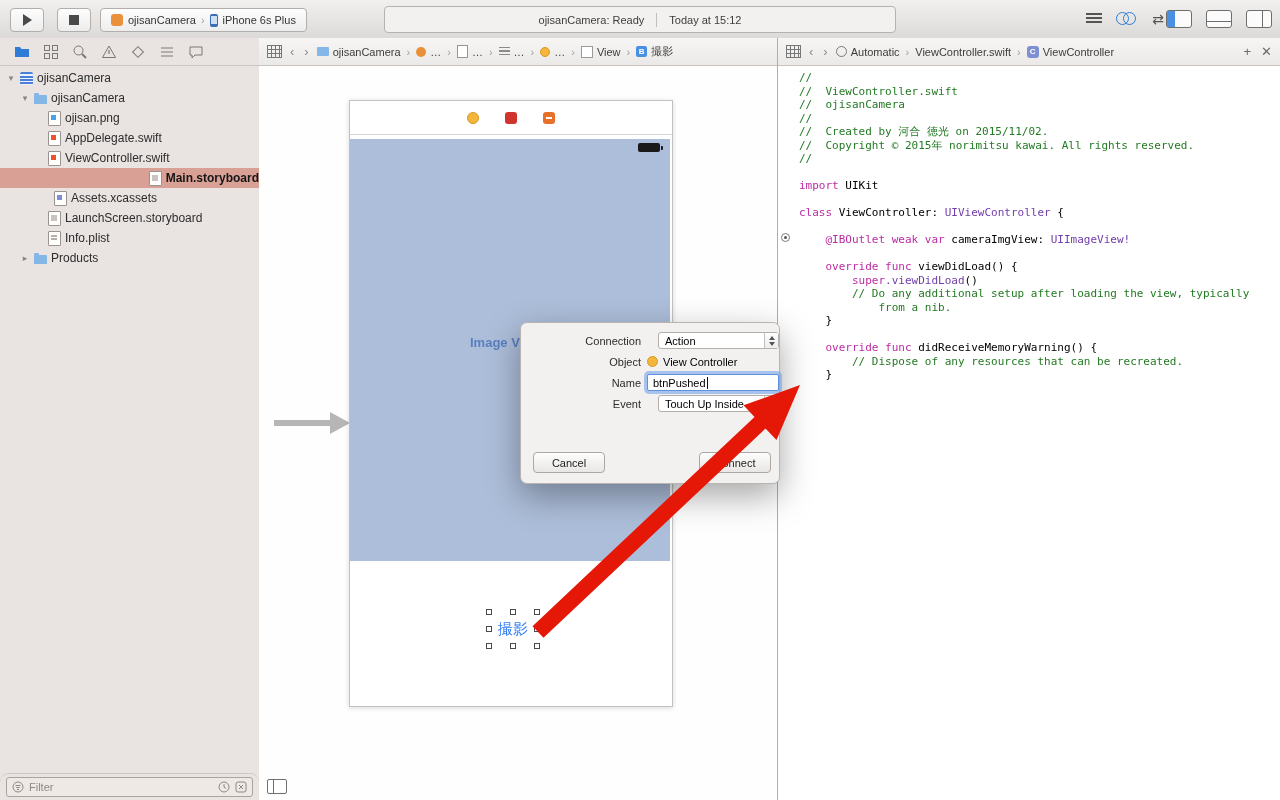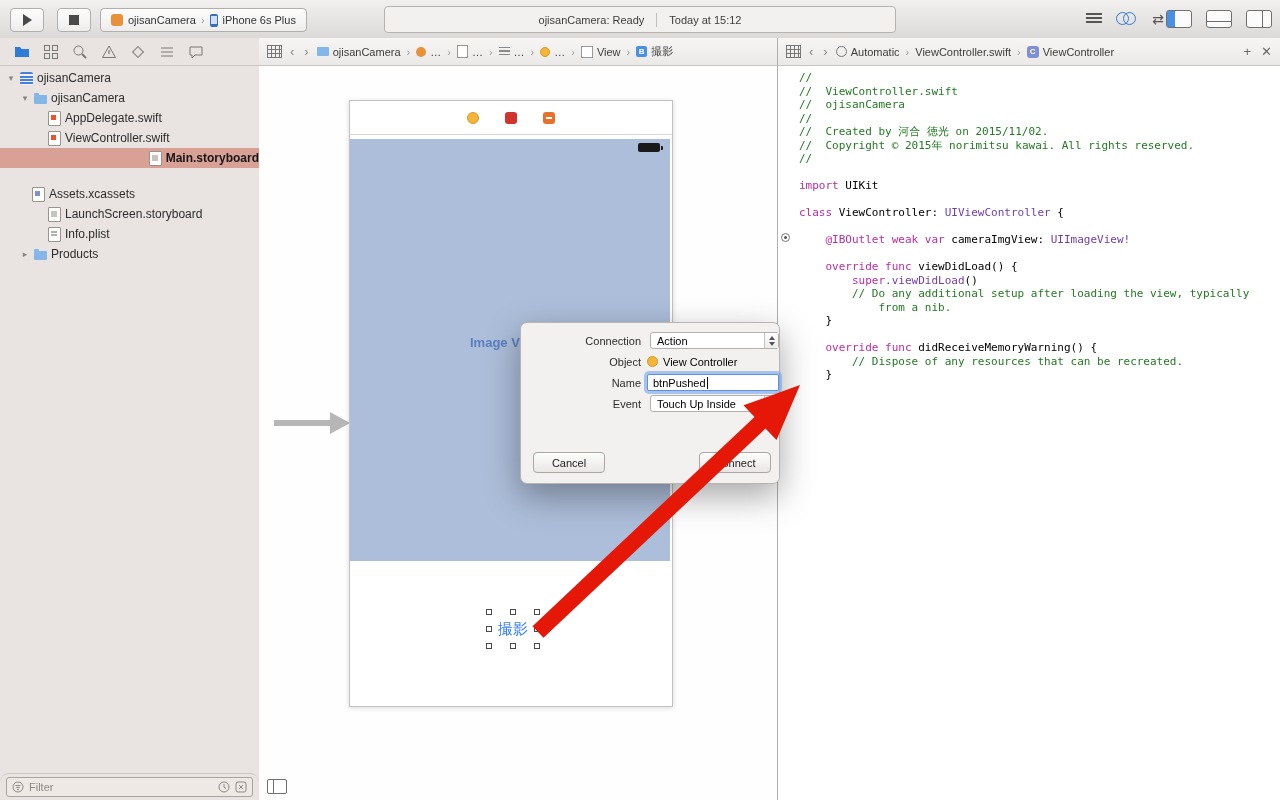--- a/index.html
+++ b/index.html
@@ -129,21 +129,21 @@
   .auto-badge{width:11px;height:11px;border-radius:50%;border:1.5px solid #7a7a7a;box-sizing:border-box;display:inline-block;}
 
   
   .dialog{position:absolute;left:520px;top:322px;width:258px;height:160px;background:#f2f1f0;
     border:1px solid #b9b4b0;border-radius:7px;box-shadow:0 12px 34px rgba(0,0,0,.35);z-index:50;}
   .dlg-tip{position:absolute;right:-7px;top:77px;width:13px;height:13px;background:#f2f1f0;
     border-top:1px solid #b9b4b0;border-right:1px solid #b9b4b0;transform:rotate(45deg);}
   .dlg-rows{padding-top:7px;}
   .dlg-row{height:21px;display:flex;align-items:center;padding-left:20px;}
   .dlg-label{width:100px;text-align:right;font-size:11px;color:#2d2d2d;flex:none;}
-  .dlg-popup{margin-left:9px;width:138px;height:17px;background:#fff;border:1px solid #b4afab;
+  .dlg-popup{margin-left:17px;width:138px;height:17px;background:#fff;border:1px solid #b4afab;
     border-radius:3px;display:flex;align-items:center;position:relative;box-sizing:border-box;}
   .dlg-popup-val{font-size:11px;padding-left:6px;flex:1;overflow:hidden;}
   .dlg-stepper{width:13px;height:15px;border-left:1px solid #c4bfbb;display:flex;flex-direction:column;
     align-items:center;justify-content:center;gap:2px;background:linear-gradient(#fdfdfd,#ededed);}
   .dlg-stepper i{display:block;width:0;height:0;}
   .dlg-stepper .up{border-left:3px solid transparent;border-right:3px solid transparent;border-bottom:4px solid #555;}
   .dlg-stepper .dn{border-left:3px solid transparent;border-right:3px solid transparent;border-top:4px solid #555;}
   .dlg-stepper.combo{background:#3b82e0;border-left:none;border-radius:2px;margin-right:1px;}
   .dlg-stepper.combo .up{border-bottom-color:#fff;}
   .dlg-stepper.combo .dn{border-top-color:#fff;}
@@ -251,34 +251,39 @@
           <span class="file-icon fi-proj"></span>
           <span class="tree-label">ojisanCamera</span>
         </div>
         <div class="tree-row" style="padding-left: 20px;">
           <span class="disclosure">▾</span>
           <span class="file-icon fi-folder"></span>
           <span class="tree-label">ojisanCamera</span>
         </div>
         <div class="tree-row" style="padding-left: 34px;">
           <span class="disclosure"></span>
+          <span class="file-icon fi fi-image"></span>
+          <span class="tree-label">ojisan.png</span>
+        </div>
+        <div class="tree-row" style="padding-left: 34px;">
+          <span class="disclosure"></span>
           <span class="file-icon fi fi-swift"></span>
           <span class="tree-label">AppDelegate.swift</span>
         </div>
         <div class="tree-row" style="padding-left: 34px;">
           <span class="disclosure"></span>
           <span class="file-icon fi fi-swift"></span>
           <span class="tree-label">ViewController.swift</span>
         </div>
         <div class="tree-row selected" style="padding-left: 34px; justify-content: flex-end;">
           <span class="disclosure"></span>
           <span class="file-icon fi fi-storyboard"></span>
           <span class="tree-label">Main.storyboard</span>
         </div>
-        <div class="tree-row" style="padding-left: 18px; margin-top: 16px;">
+        <div class="tree-row" style="padding-left: 40px;">
           <span class="disclosure"></span>
           <span class="file-icon fi fi-assets"></span>
           <span class="tree-label">Assets.xcassets</span>
         </div>
         <div class="tree-row" style="padding-left: 34px;">
           <span class="disclosure"></span>
           <span class="file-icon fi fi-storyboard"></span>
           <span class="tree-label">LaunchScreen.storyboard</span>
         </div>
         <div class="tree-row" style="padding-left: 34px;">

